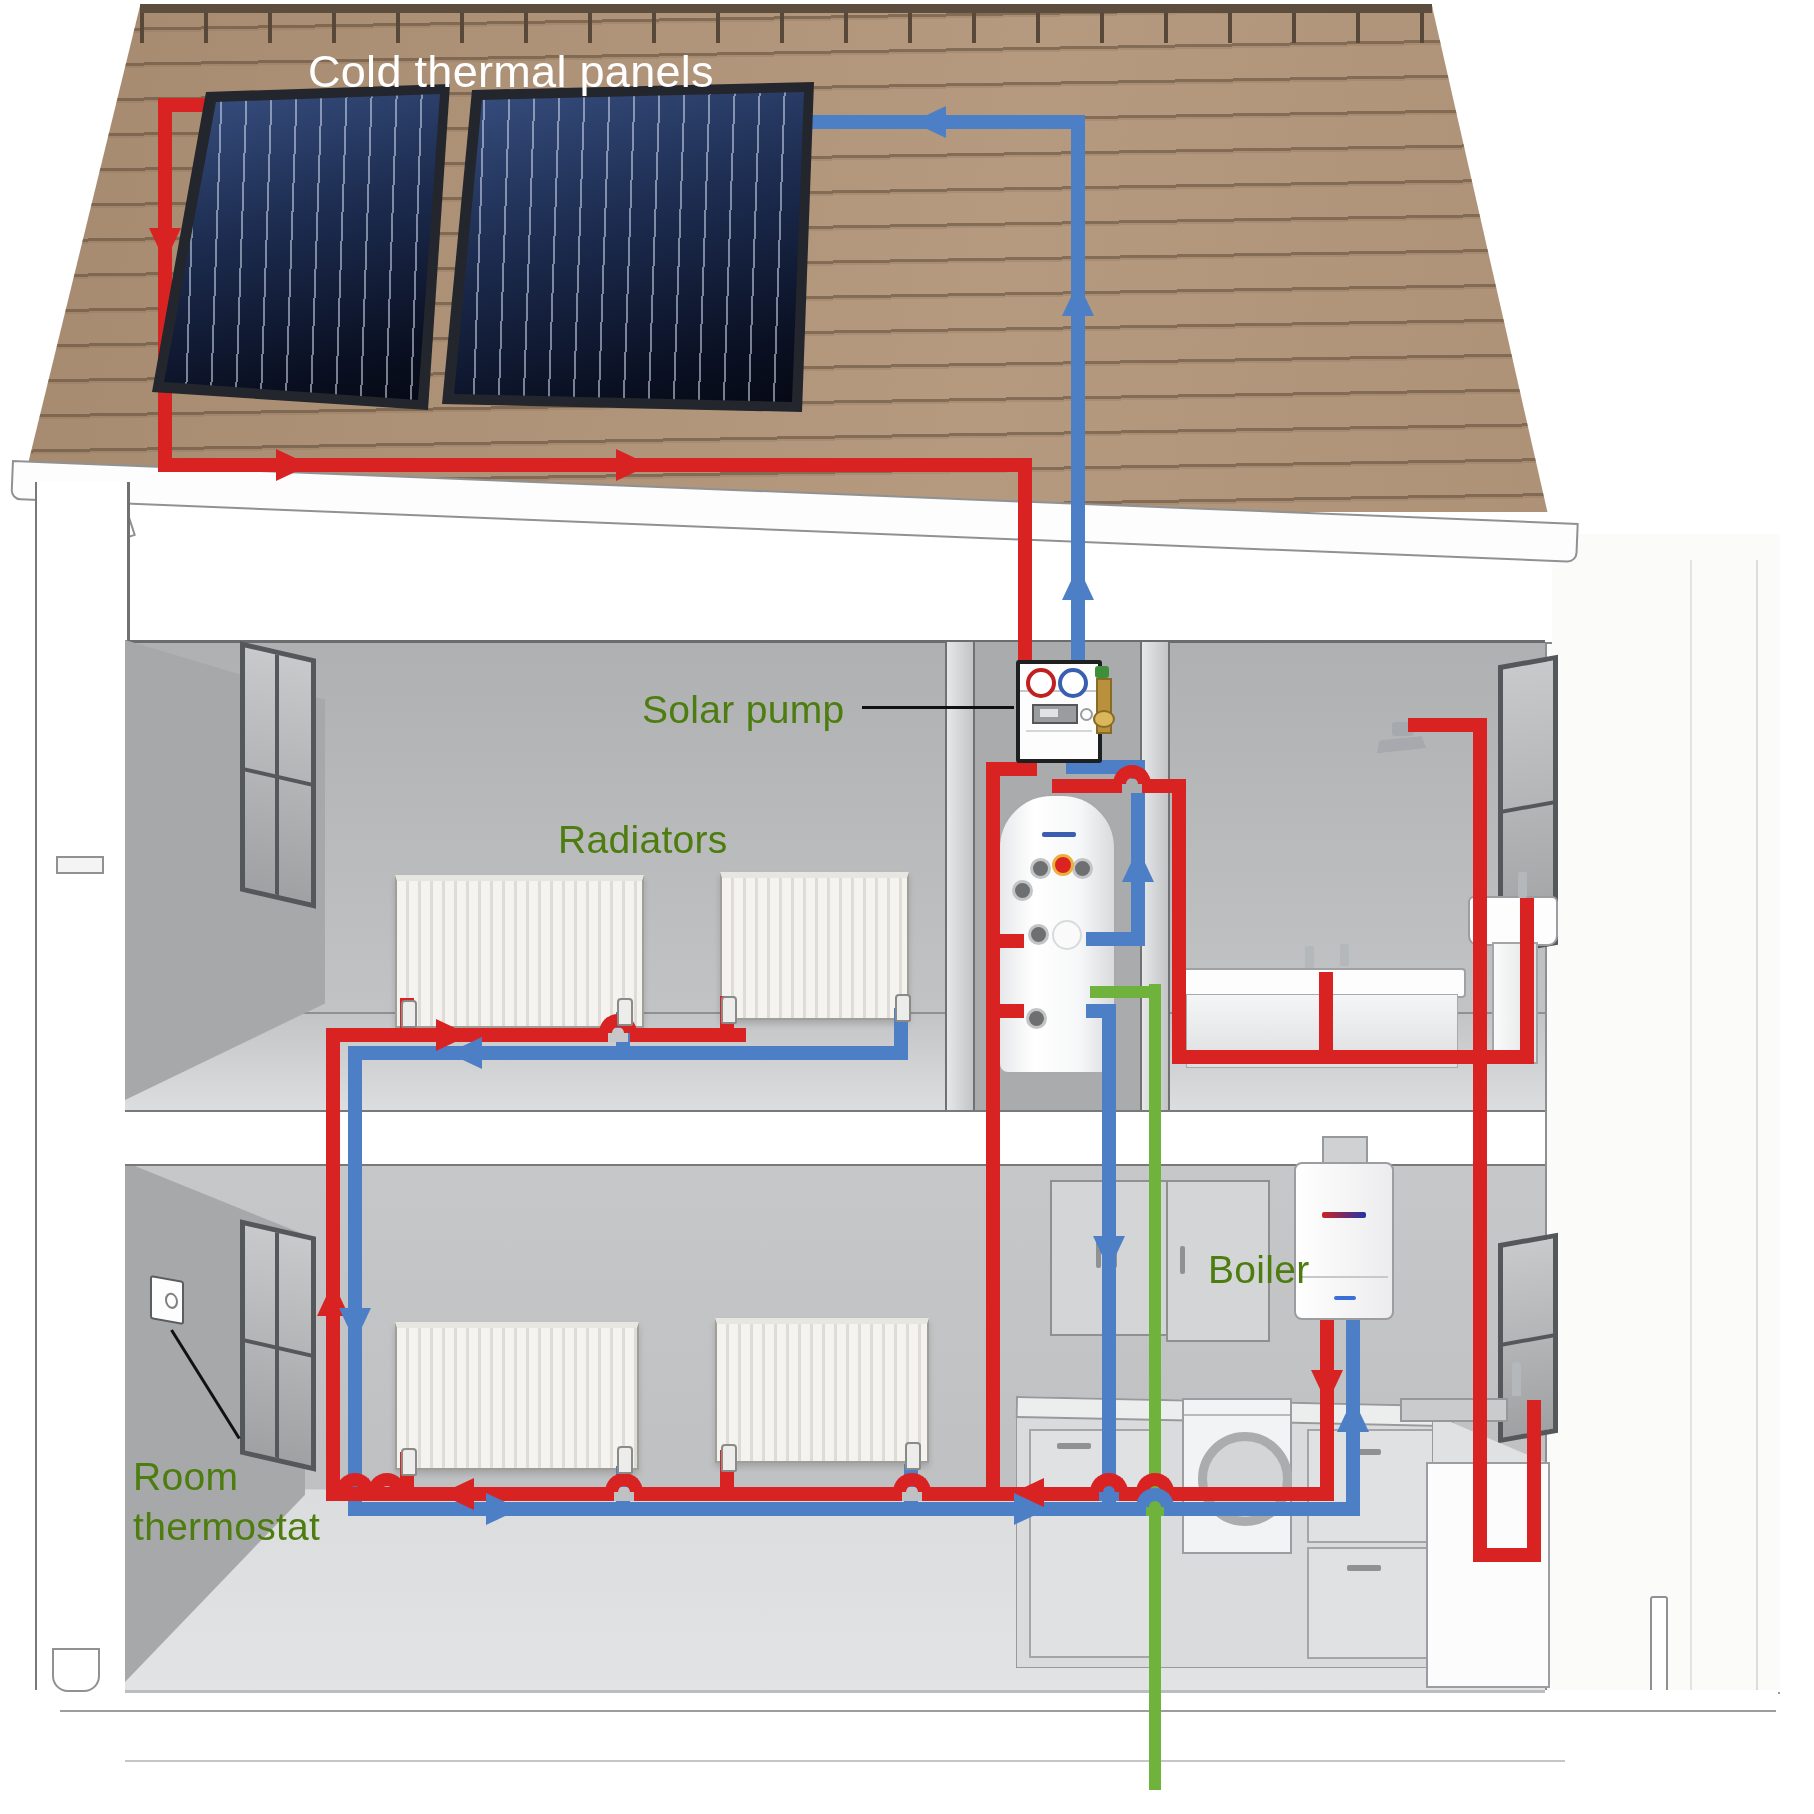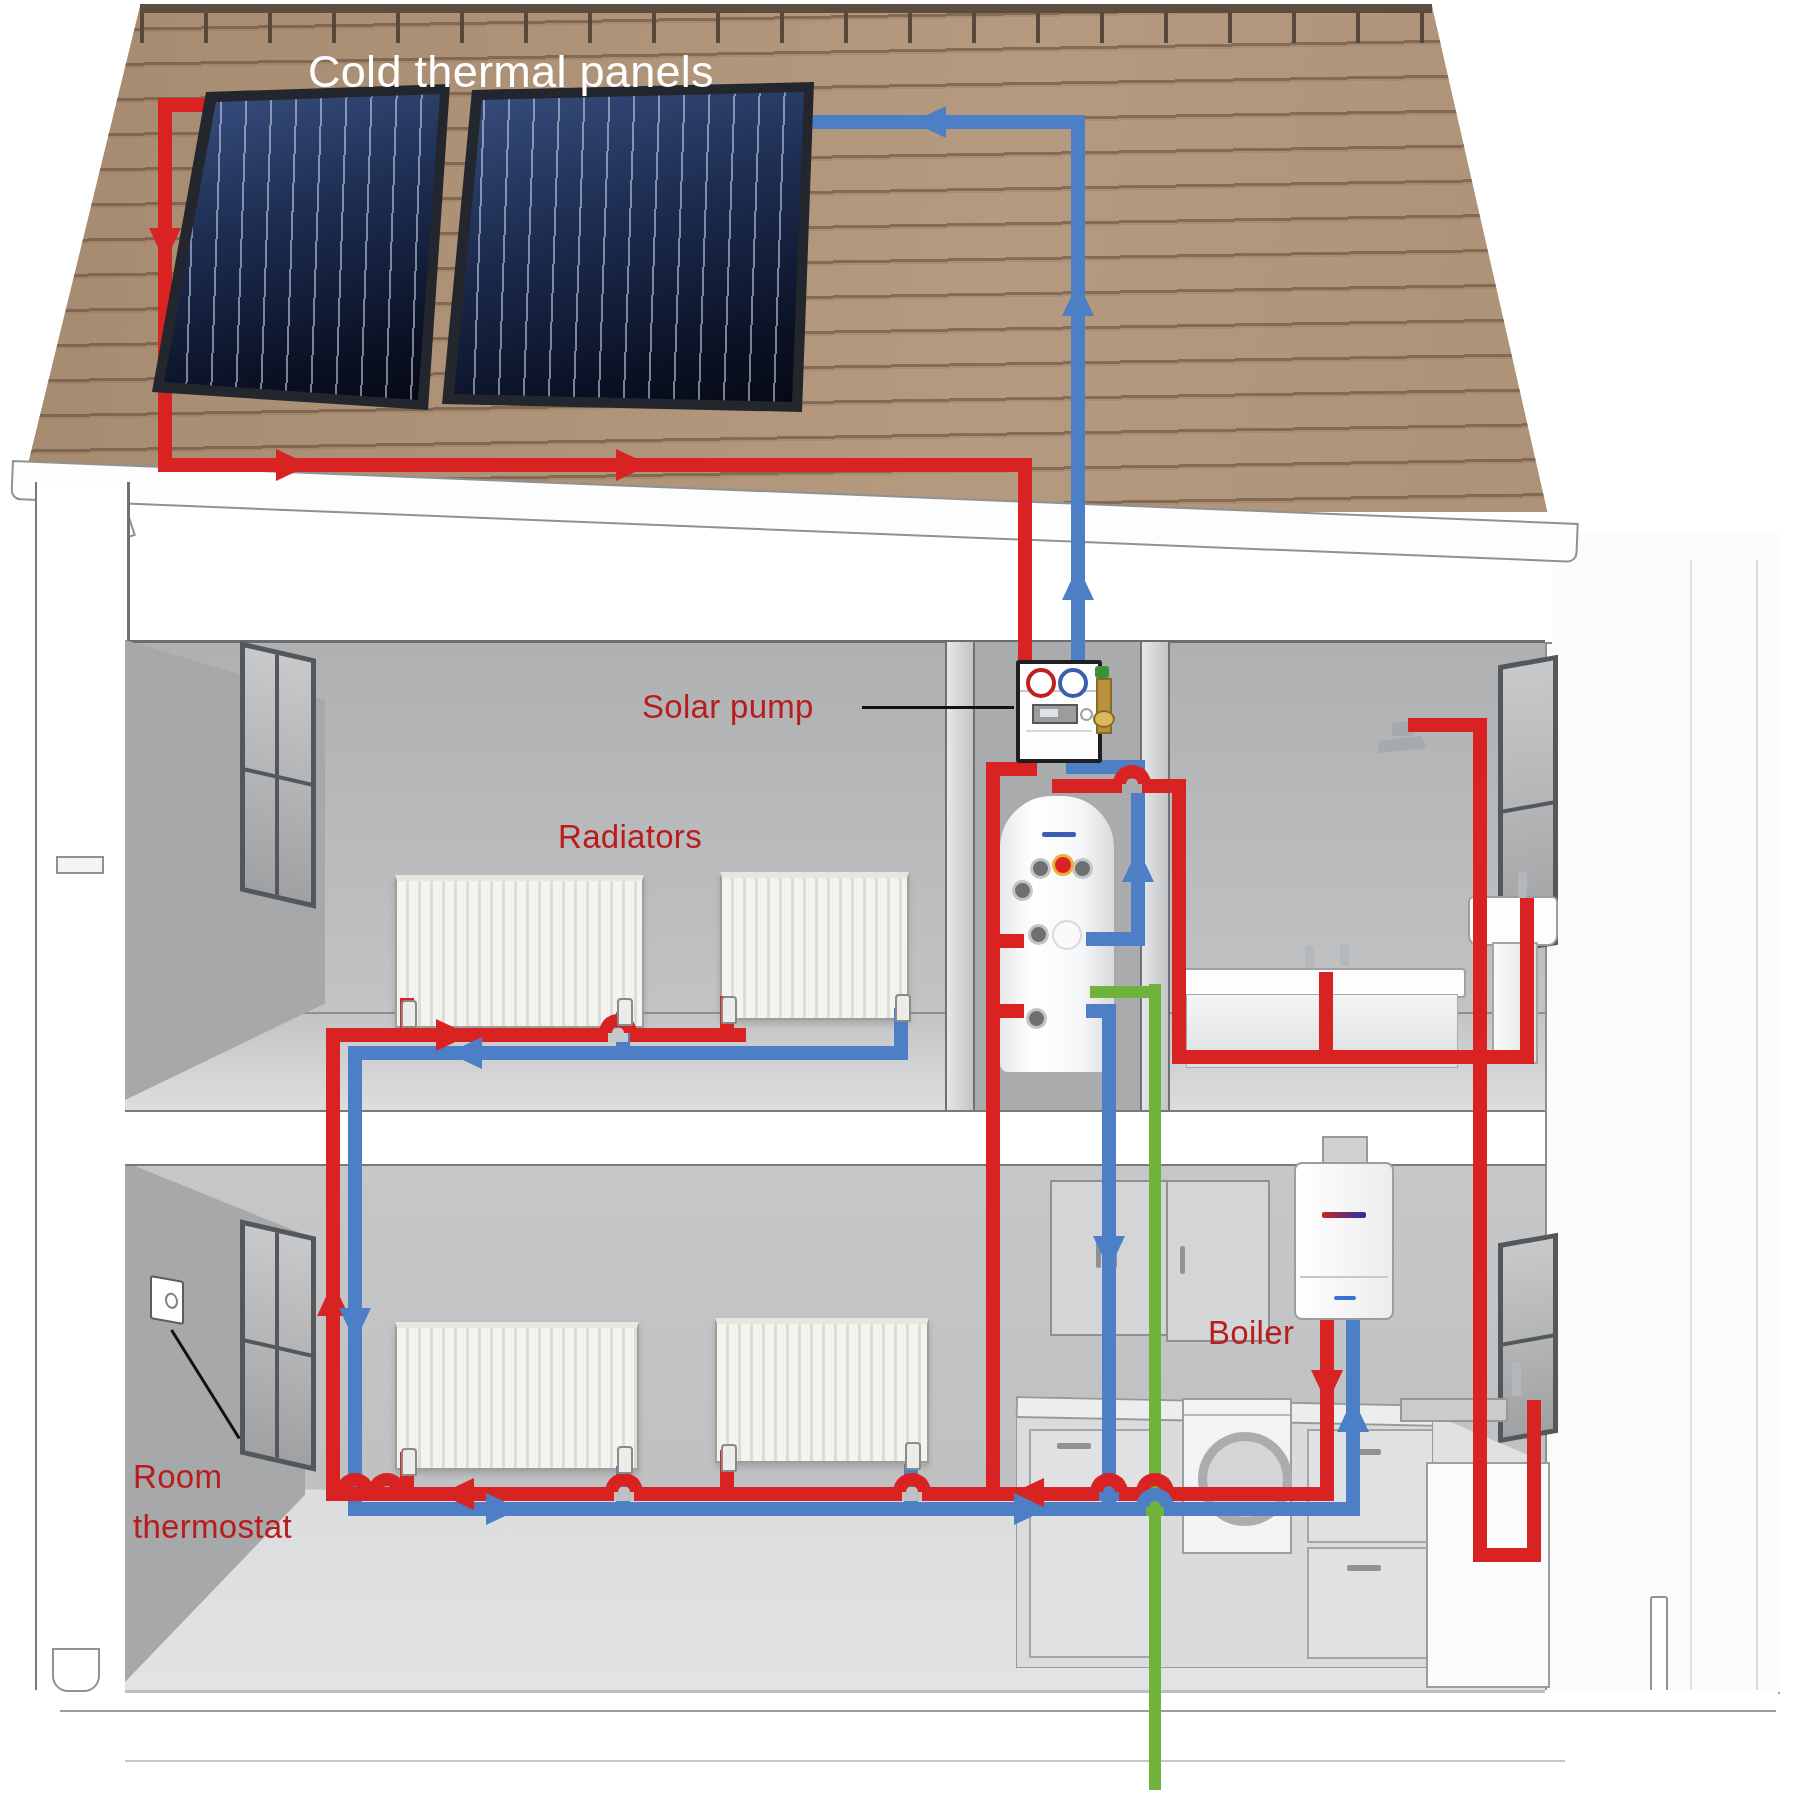--- a/index.html
+++ b/index.html
@@ -10,21 +10,21 @@
   .blue{background:#4d7fc7;}
   .green{background:#6fb33c;}
   .pipe{position:absolute;z-index:40;}
   .rpipe{position:absolute;z-index:15;}
   .ar{position:absolute;width:0;height:0;z-index:42;}
   .hump{position:absolute;width:38px;height:19px;box-sizing:border-box;
         border-bottom:none;border-radius:19px 19px 0 0;background:transparent;z-index:43;}
   .hr{border:13px solid #d92323;border-bottom:none;}
   .hb{border:13px solid #4d7fc7;border-bottom:none;}
   .gap{position:absolute;z-index:41;}
-  .lbl{position:absolute;z-index:60;color:#b91c1c;font-size:33px;letter-spacing:.3px;}
+  .lbl{position:absolute;z-index:60;color:#4d7c0f;font-size:39px;letter-spacing:.3px;}
   .valve{position:absolute;width:12px;height:24px;background:#ececea;border:2px solid #8a8a86;
          border-radius:4px 4px 2px 2px;z-index:44;}
   .radiator{position:absolute;z-index:24;border:2px solid #a09e97;border-top:6px solid #e8e6e1;
         background:repeating-linear-gradient(90deg,#f4f3f0 0 9px,#dedcd6 9px 12px);
         box-shadow:0 4px 6px rgba(0,0,0,.15);}
   .window{position:absolute;background:linear-gradient(180deg,#c7c9cb,#9fa1a3);
         border:5px solid #55585a;z-index:16;}
   .winbar{position:absolute;background:#55585a;}
   .stud{position:absolute;background:linear-gradient(90deg,#e6e7e8,#c2c4c6);
         border-left:2px solid #6f7173;border-right:2px solid #6f7173;z-index:14;}
@@ -326,21 +326,21 @@
   <div class="valve" style="left:905px;top:1442px;"></div>
 
   <div class="lbl" style="left:308px;top:46px;color:#ffffff;font-size:45px;">Cold thermal panels</div>
 
   <div class="lbl" style="left:642px;top:688px;">Solar pump</div>
   <div class="leader" style="left:862px;top:706px;width:152px;height:3px;"></div>
 
   <div class="lbl" style="left:558px;top:818px;">Radiators</div>
 
 
-  <div class="lbl" style="left:1208px;top:1314px;">Boiler</div>
+  <div class="lbl" style="left:1208px;top:1248px;">Boiler</div>
 
   <div class="lbl" style="left:133px;top:1452px;line-height:50px;">
     <div>Room</div>
     <div>thermostat</div>
   </div>
   <div class="leader" style="left:170px;top:1330px;width:3px;height:128px;transform:rotate(-32deg);transform-origin:top center;"></div>
 
 
 </div>
 

